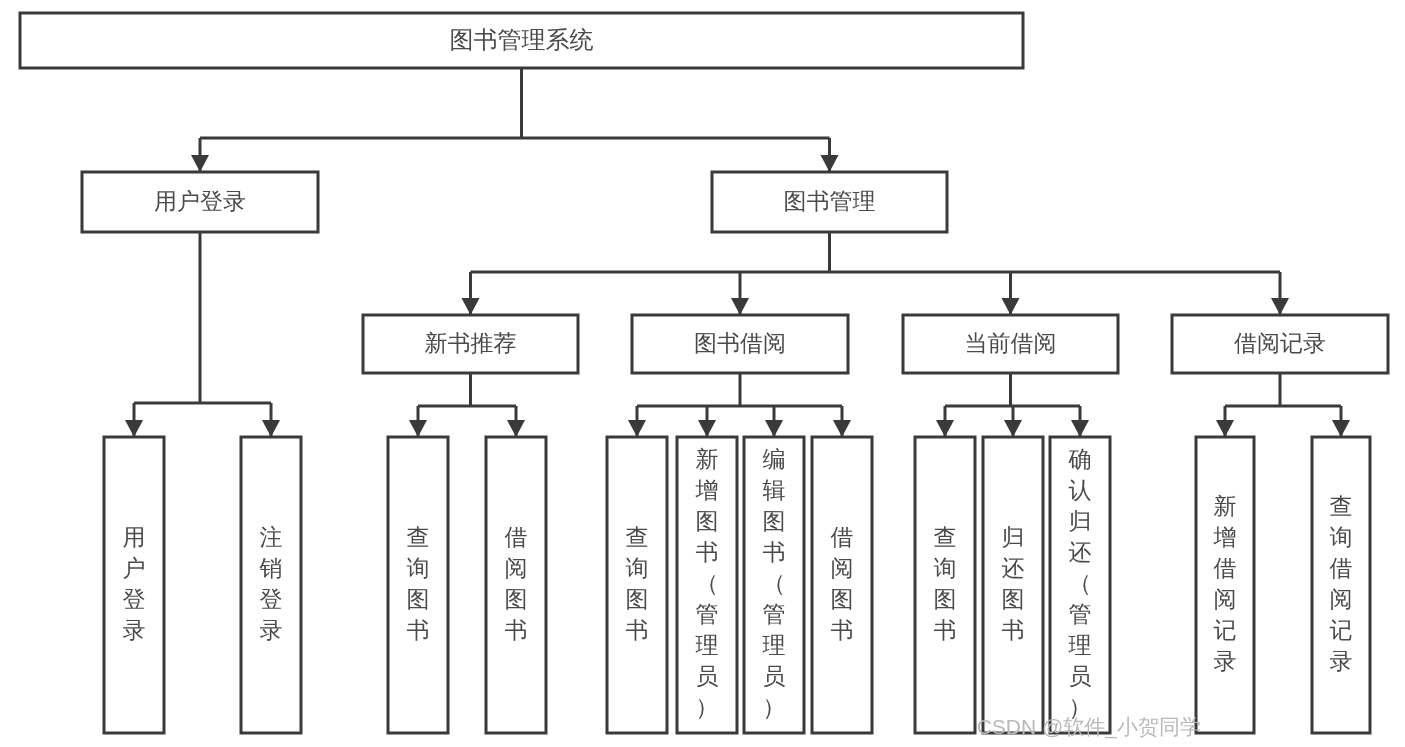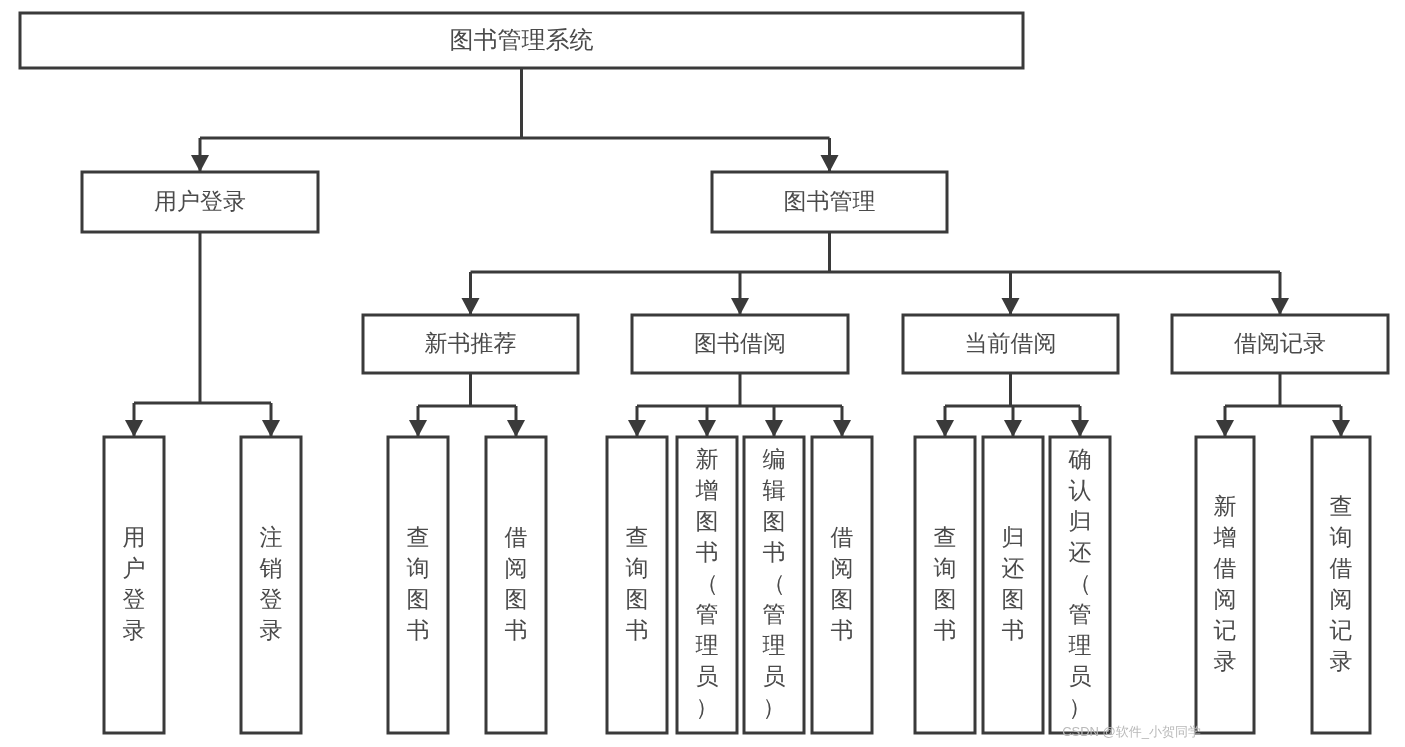--- a/index.html
+++ b/index.html
@@ -9,21 +9,21 @@
   svg#tree{position:absolute;left:0;top:0;width:1405px;height:747px;}
   .nodebox{fill:#ffffff;stroke:#3a3a3a;stroke-width:3;}
   .edge{stroke:#3a3a3a;stroke-width:3;fill:none;stroke-linecap:butt;}
   .arrowhead{fill:#3a3a3a;stroke:none;}
   .lbl{fill:#4a4a4a;font-family:"Liberation Sans","DejaVu Sans",sans-serif;
        font-size:23px;text-anchor:middle;dominant-baseline:middle;}
   .lbl-root{font-size:24px;}
   .vlbl{fill:#4a4a4a;font-family:"Liberation Sans","DejaVu Sans",sans-serif;
         font-size:23px;text-anchor:middle;}
   .watermark{position:absolute;right:8px;bottom:6px;color:#b9b9b9;
-             font-size:13px;white-space:nowrap;
+             font-size:21px;white-space:nowrap;
              font-family:"Liberation Sans","DejaVu Sans",sans-serif;}
 </style>
 </head>
 <body>
 
 <div id="stage">
   <svg id="tree" viewBox="0 0 1405 747" xmlns="http://www.w3.org/2000/svg">
     <g id="edges">
         <line x1="521.5" y1="68" x2="521.5" y2="138" class="edge"></line>
         <line x1="200" y1="138" x2="829.5" y2="138" class="edge"></line>

